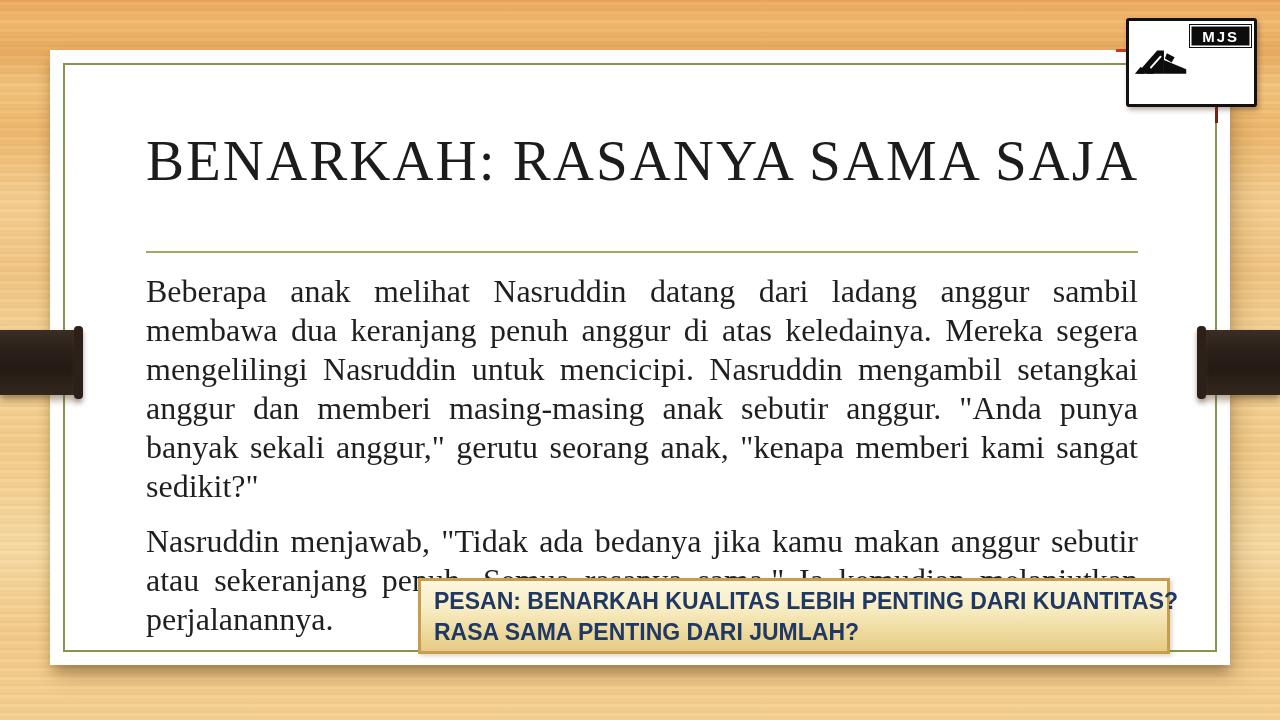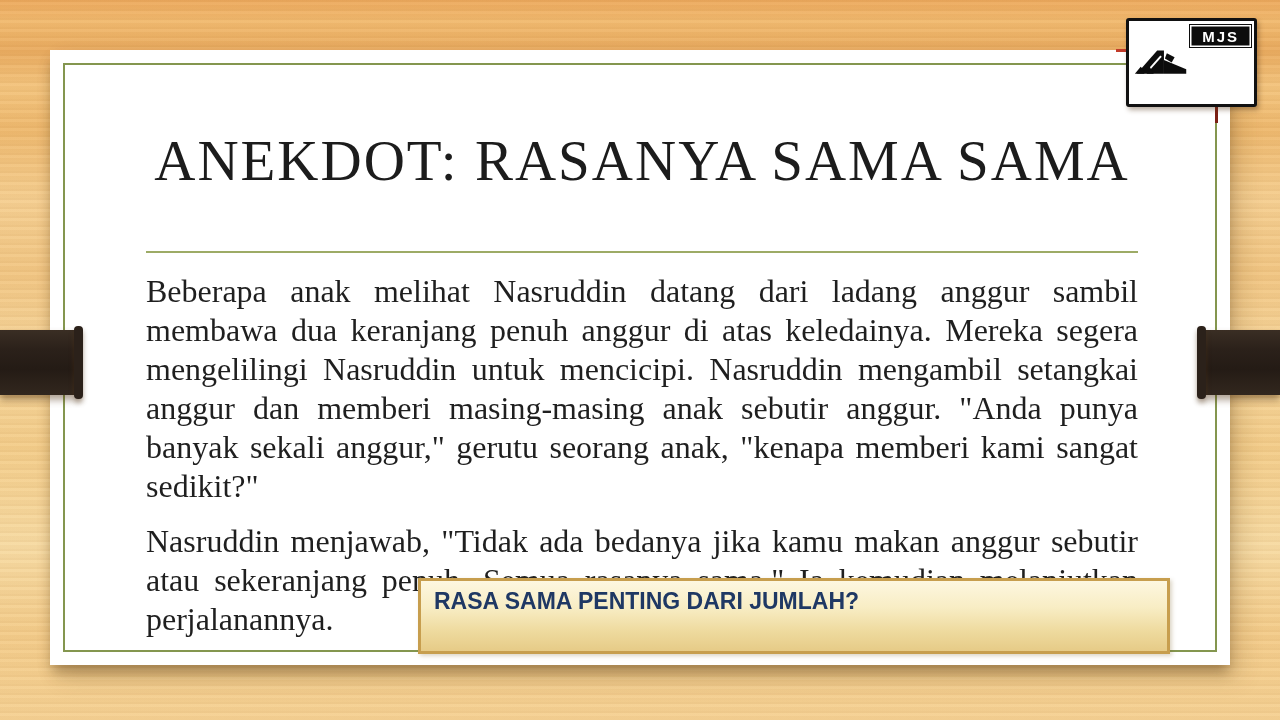--- a/index.html
+++ b/index.html
@@ -141,30 +141,31 @@
   }
 </style>
 </head>
 <body>
 
 <div class="stage">
 
   <div class="card">
     <div class="card-border"></div>
 
-    <h1 class="slide-title">ANEKDOT: RASANYA SAMA SAMA</h1>
+    <h1 class="slide-title">BENARKAH: RASANYA SAMA SAJA</h1>
 
     <div class="title-rule"></div>
 
     <div class="body-text">
       <p>Beberapa anak melihat Nasruddin datang dari ladang anggur sambil membawa dua keranjang penuh anggur di atas keledainya. Mereka segera mengelilingi Nasruddin untuk mencicipi. Nasruddin mengambil setangkai anggur dan memberi masing-masing anak sebutir anggur. "Anda punya banyak sekali anggur," gerutu seorang anak, "kenapa memberi kami sangat sedikit?"</p>
       <p>Nasruddin menjawab, "Tidak ada bedanya jika kamu makan anggur sebutir atau sekeranjang penuh. Semua rasanya sama." Ia kemudian melanjutkan perjalanannya.</p>
     </div>
 
     <div class="msgbox">
+      <div class="msg-line">PESAN: BENARKAH KUALITAS LEBIH PENTING DARI KUANTITAS?</div>
       <div class="msg-line">RASA SAMA PENTING DARI JUMLAH?</div>
     </div>
   </div>
 
   <div class="clamp clamp-left">
     <div class="lip"></div>
   </div>
   <div class="clamp clamp-right">
     <div class="lip"></div>
   </div>

